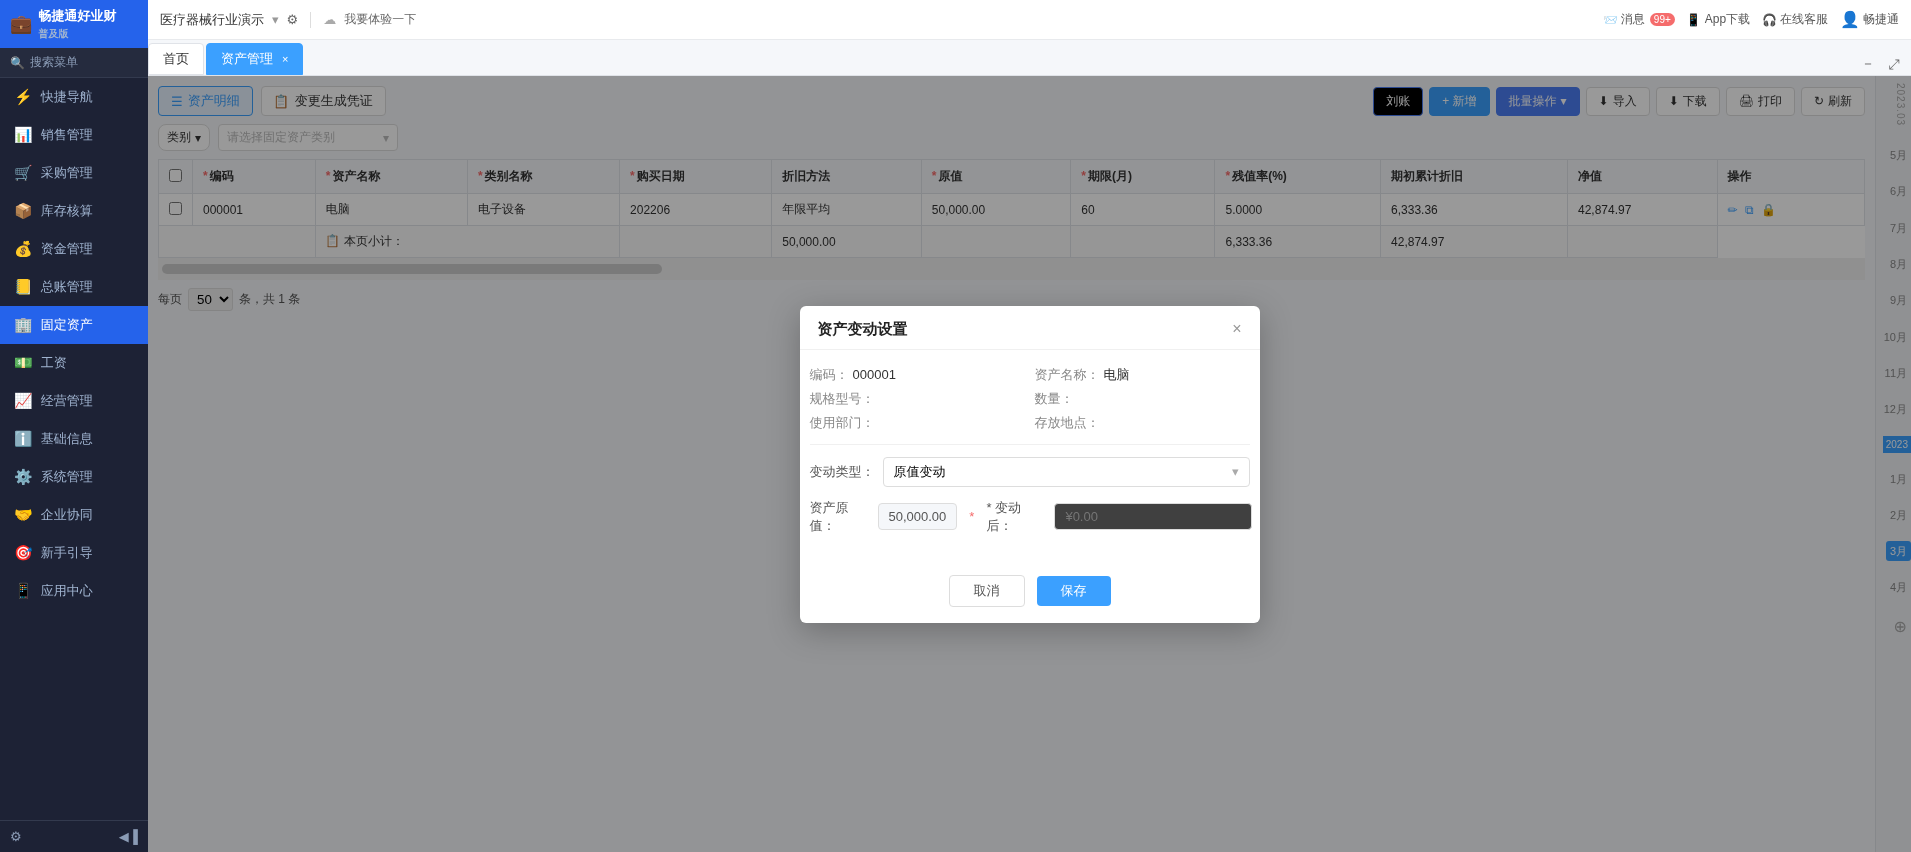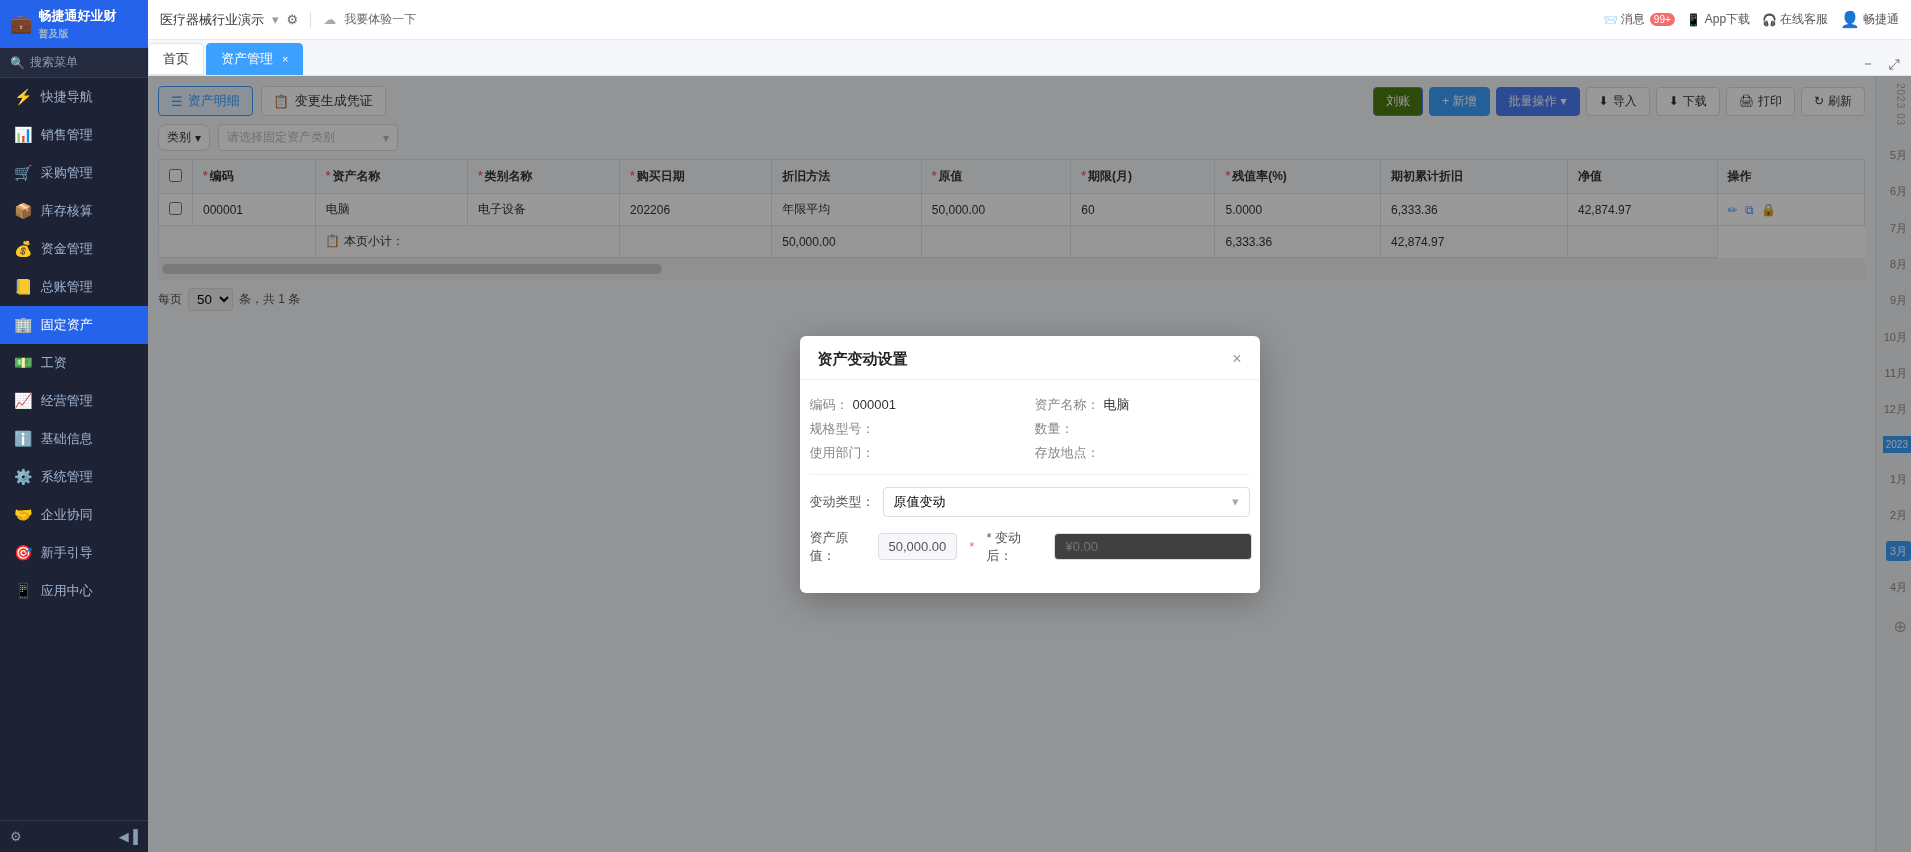--- a/index.html
+++ b/index.html
@@ -259,21 +259,21 @@
       align-items: center;
       gap: 4px;
       color: #333;
     }
     .btn-primary {
       background: #3ba0ff;
       color: #fff;
       border-color: #3ba0ff;
     }
     .btn-default-blue {
-      background: #4d7c0f;
+      background: #000000;
       color: #fff;
       border-color: #4c7ef3;
     }
 
     
     .filter-row {
       display: flex;
       align-items: center;
       gap: 8px;
       margin-bottom: 8px;
@@ -765,16 +765,24 @@
           </div>
 
           <div class="dialog-form-row">
             <span class="form-label">资产原值：</span>
             <span class="form-input" style="background:#f5f7fa;color:#555;">50,000.00</span>
             <span style="color:#f56c6c;margin:0 4px;">*</span>
             <span class="form-label" style="color:#555;">* 变动后：</span>
             <input class="form-input form-input-placeholder" type="text" style="flex: 1 1 0%;" placeholder="¥0.00">
           </div>
         </div>
+        <div class="dialog-footer">
+          <button class="btn-cancel">
+            <span>取消</span>
+          </button>
+          <button class="btn-save">
+            <span>保存</span>
+          </button>
+        </div>
       </div>
     </div>
   </div>
 </div>
 
 </body></html>

